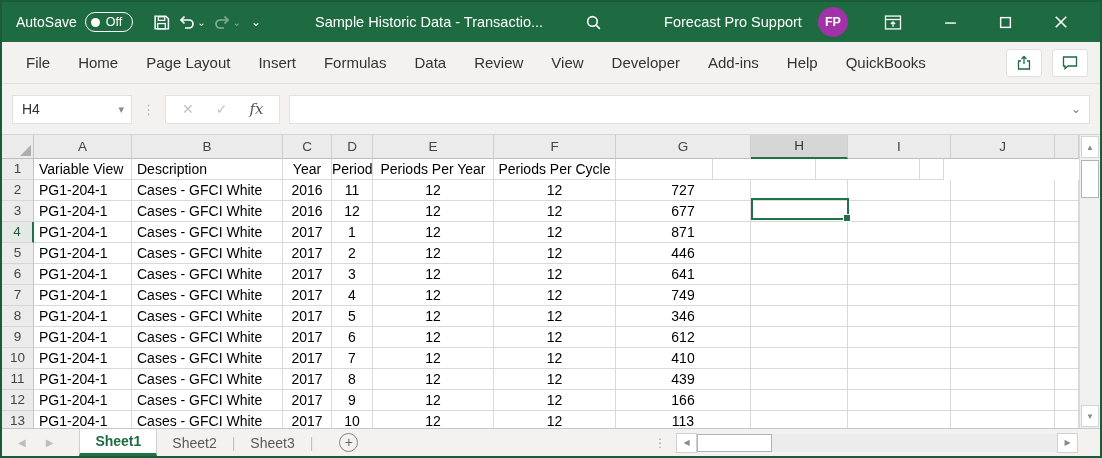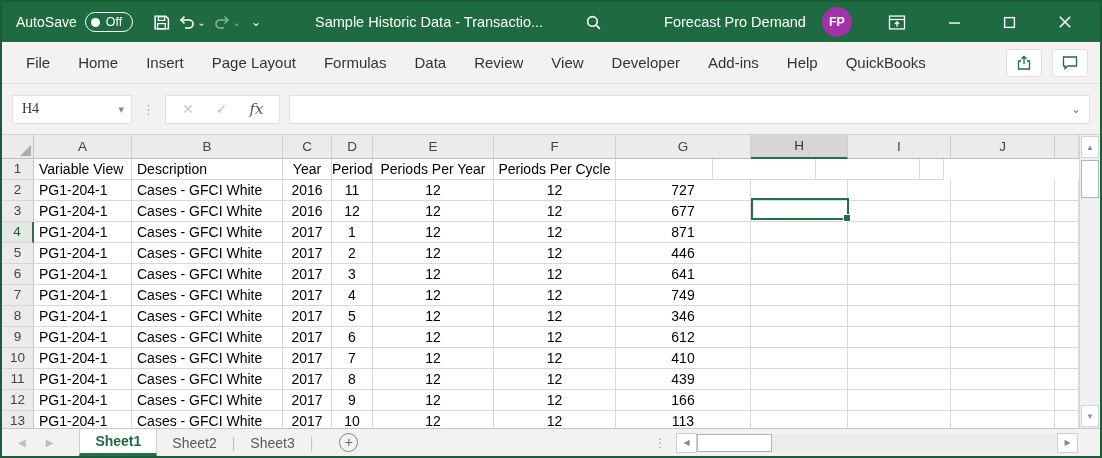--- a/index.html
+++ b/index.html
@@ -59,21 +59,21 @@
   }
   
   .formulabar {
     height: 51px; background: #f3f2f1; flex: none;
     display: flex; align-items: center; padding: 0 10px;
     border-bottom: 1px solid #d4d4d4;
   }
   .namebox {
     width: 120px; height: 29px; background: #fff; border: 1px solid #e1e1e1;
     display: flex; align-items: center; font-size: 14px; color: #333;
-    padding-left: 9px; cursor: pointer; font-family: Liberation Serif, serif;
+    padding-left: 9px; cursor: pointer;
   }
   .namebox .dd { margin-left: auto; margin-right: 7px; color: #8a8a8a; font-size: 11px; }
   .vdots { color: #b0b0b0; font-size: 13px; margin: 0 10px; letter-spacing: 0; user-select: none; }
   .fxgroup {
     height: 29px; background: #fff; border: 1px solid #e1e1e1;
     display: flex; align-items: center; gap: 22px; padding: 0 16px;
   }
   .fx-cancel, .fx-enter { color: #c3c3c3; font-size: 14px; cursor: default; }
   .fx-fn { font-family: "DejaVu Serif", serif; font-style: italic; font-size: 15px; color: #555; cursor: pointer; }
   .fbar {
@@ -219,21 +219,21 @@
         <span class="chev" style="font-size:12px">⌄</span>
       </span>
     </div>
     <div class="tb-title">Sample Historic Data - Transactio...</div>
     <div class="tb-search">
       <svg width="17" height="17" viewBox="0 0 16 16">
           <circle cx="7" cy="7" r="4.5" fill="none" stroke="#fff" stroke-width="1.5"></circle>
           <line x1="10.5" y1="10.5" x2="14" y2="14" stroke="#fff" stroke-width="1.5"></line>
         </svg>
     </div>
-    <div class="tb-account">Forecast Pro Demand</div>
+    <div class="tb-account">Forecast Pro Support</div>
     <div class="avatar">FP</div>
     <div class="tb-ribbonopt">
       <svg width="18" height="15" viewBox="0 0 16 14">
           <rect x="1" y="1" width="14" height="12" fill="none" stroke="#fff" stroke-width="1.2"></rect>
           <line x1="1" y1="4.2" x2="15" y2="4.2" stroke="#fff" stroke-width="1.2"></line>
           <path d="M8 11 V6.5 M6 8.4 L8 6.4 L10 8.4" stroke="#fff" stroke-width="1.2" fill="none"></path>
         </svg>
     </div>
     <div class="winbtn">
       <svg width="13" height="13" viewBox="0 0 12 12">
@@ -250,22 +250,22 @@
           <line x1="1.5" y1="1.5" x2="10.5" y2="10.5" stroke="#fff" stroke-width="1.3"></line>
           <line x1="10.5" y1="1.5" x2="1.5" y2="10.5" stroke="#fff" stroke-width="1.3"></line>
         </svg>
     </div>
   </div>
 
   <div class="menubar">
     <div class="rtabs" id="ribbon-tabs">
         <div class="rtab">File</div>
         <div class="rtab">Home</div>
+        <div class="rtab">Page Layout</div>
         <div class="rtab">Insert</div>
-        <div class="rtab">Page Layout</div>
         <div class="rtab">Formulas</div>
         <div class="rtab">Data</div>
         <div class="rtab">Review</div>
         <div class="rtab">View</div>
         <div class="rtab">Developer</div>
         <div class="rtab">Add-ins</div>
         <div class="rtab">Help</div>
         <div class="rtab">QuickBooks</div>
       </div>
     <div class="ribbon-actions">

